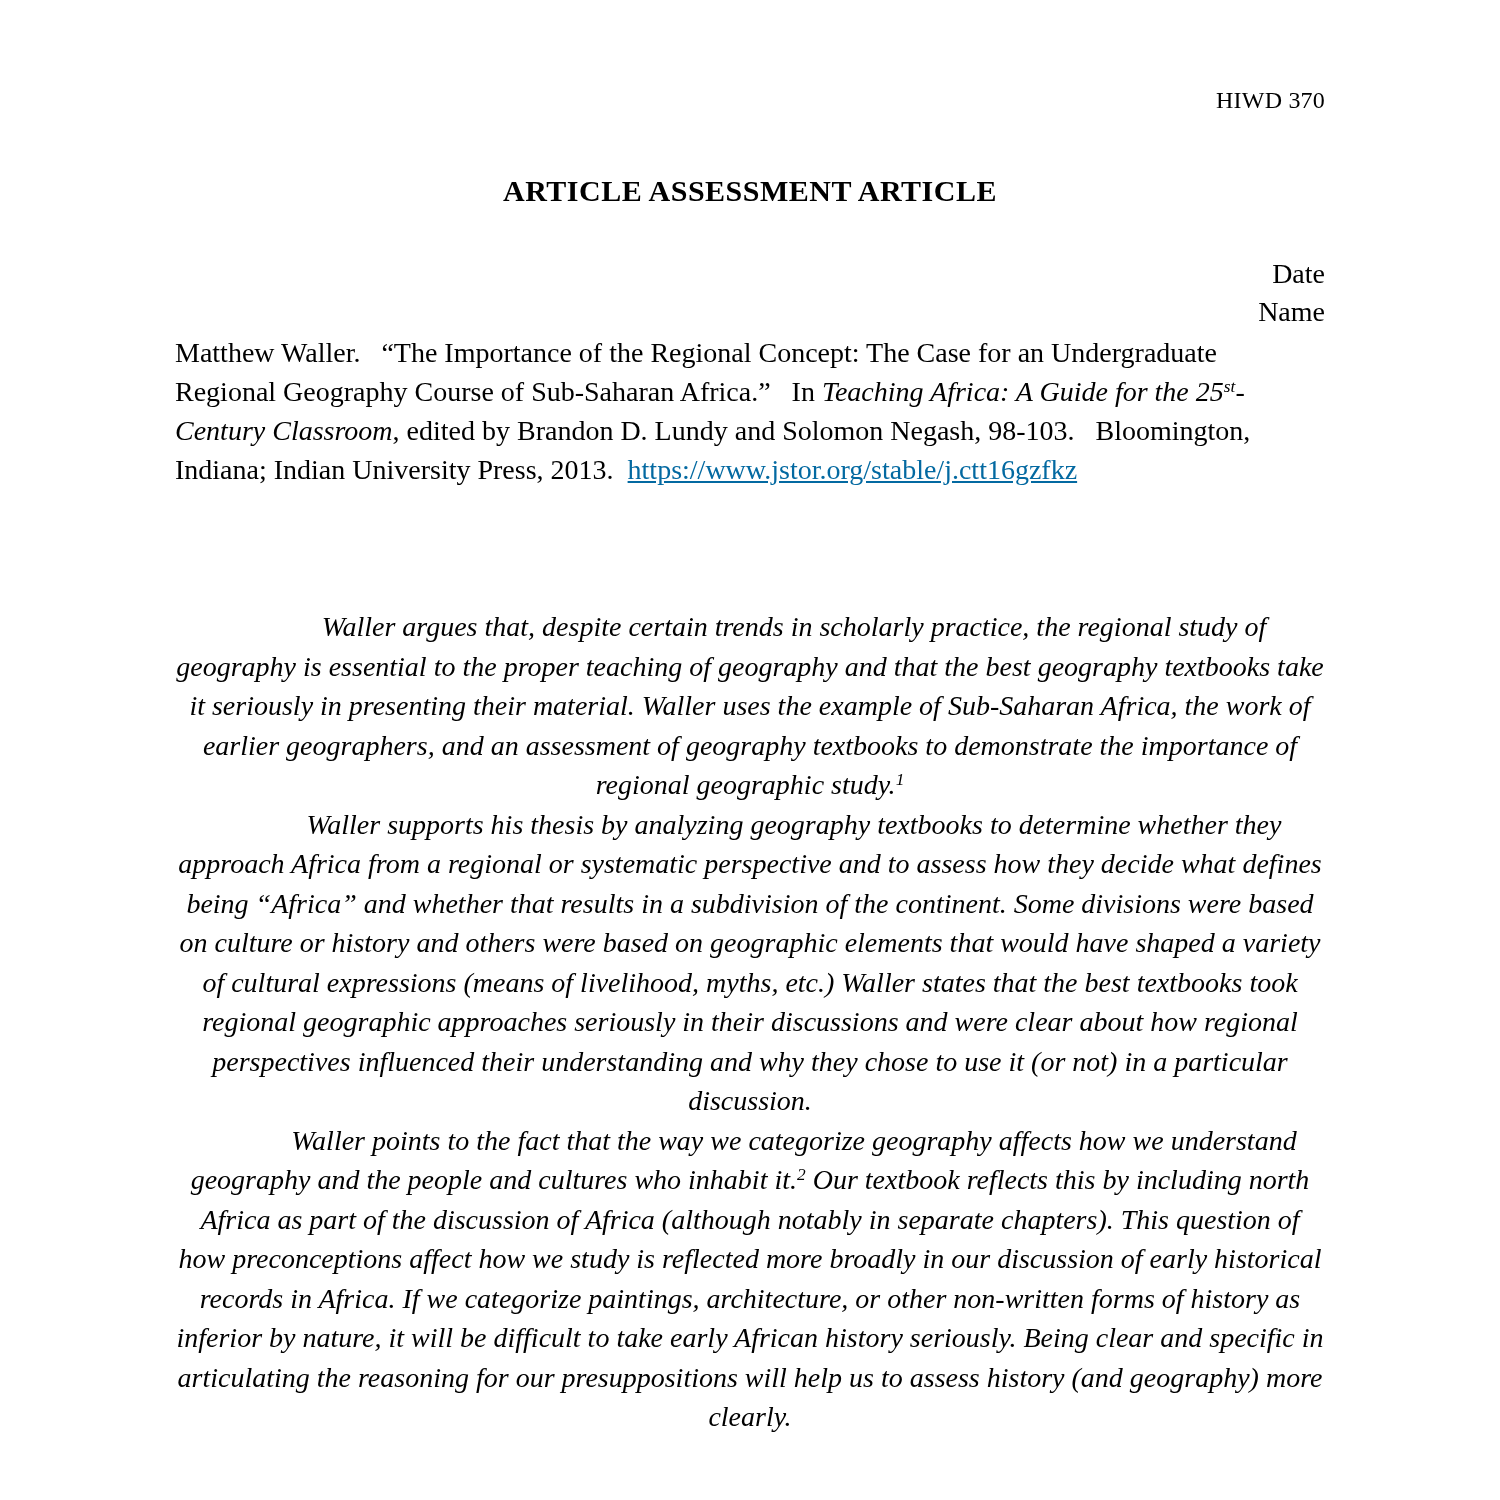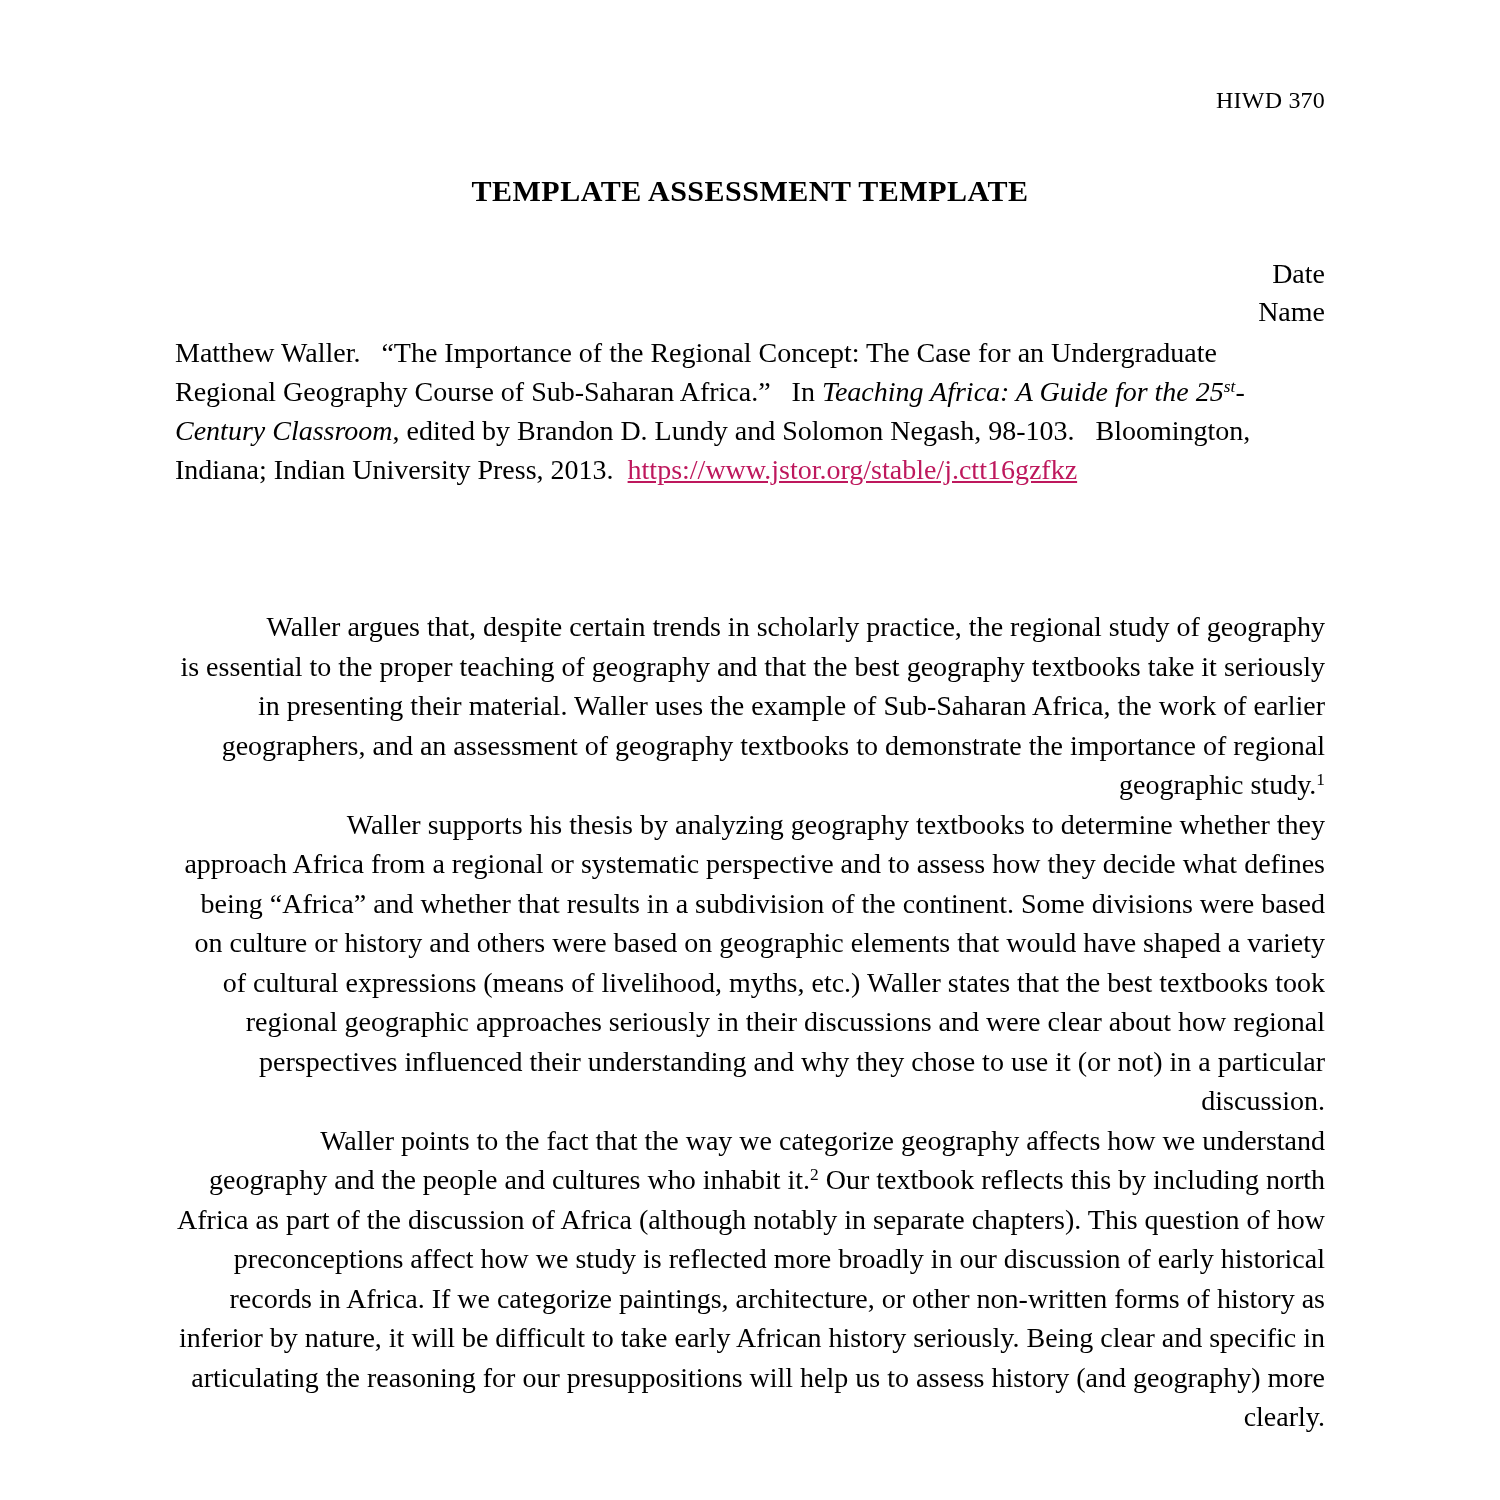--- a/index.html
+++ b/index.html
@@ -52,48 +52,49 @@
   .citation {
     font-size: 28px;
     line-height: 39px;
     text-align: left;
     margin-top: 2px;
   }
   .citation i {
     font-style: italic;
   }
   .link {
-    color: #be185d;
+    color: #0369a1;
     text-decoration: underline;
     text-underline-offset: 2px;
   }
   sup {
     font-size: 0.62em;
     line-height: 0;
     vertical-align: 0.52em;
   }
   .body-par {
     font-size: 28px;
     line-height: 39.5px;
-    text-align: right;
+    text-align: center;
     text-indent: 88px;
     margin: 0;
+    font-style: italic;
   }
   .par-gap-first { margin-top: 118px; }
   .par-gap { }
 </style>
 </head>
 <body>
 
 <div class="page">
   <div class="content">
 
     <div class="header-line">HIWD 370</div>
 
-    <div class="doc-title">TEMPLATE ASSESSMENT TEMPLATE</div>
+    <div class="doc-title">ARTICLE ASSESSMENT ARTICLE</div>
 
     <div class="namedate">
       <div>Date</div>
       <div>Name</div>
     </div>
 
     <div class="citation">
       <span>Matthew Waller.</span>
       <span>&nbsp;</span>
       <span>“The Importance of the Regional Concept: The Case for an Undergraduate Regional Geography Course of Sub-Saharan Africa.”</span>

